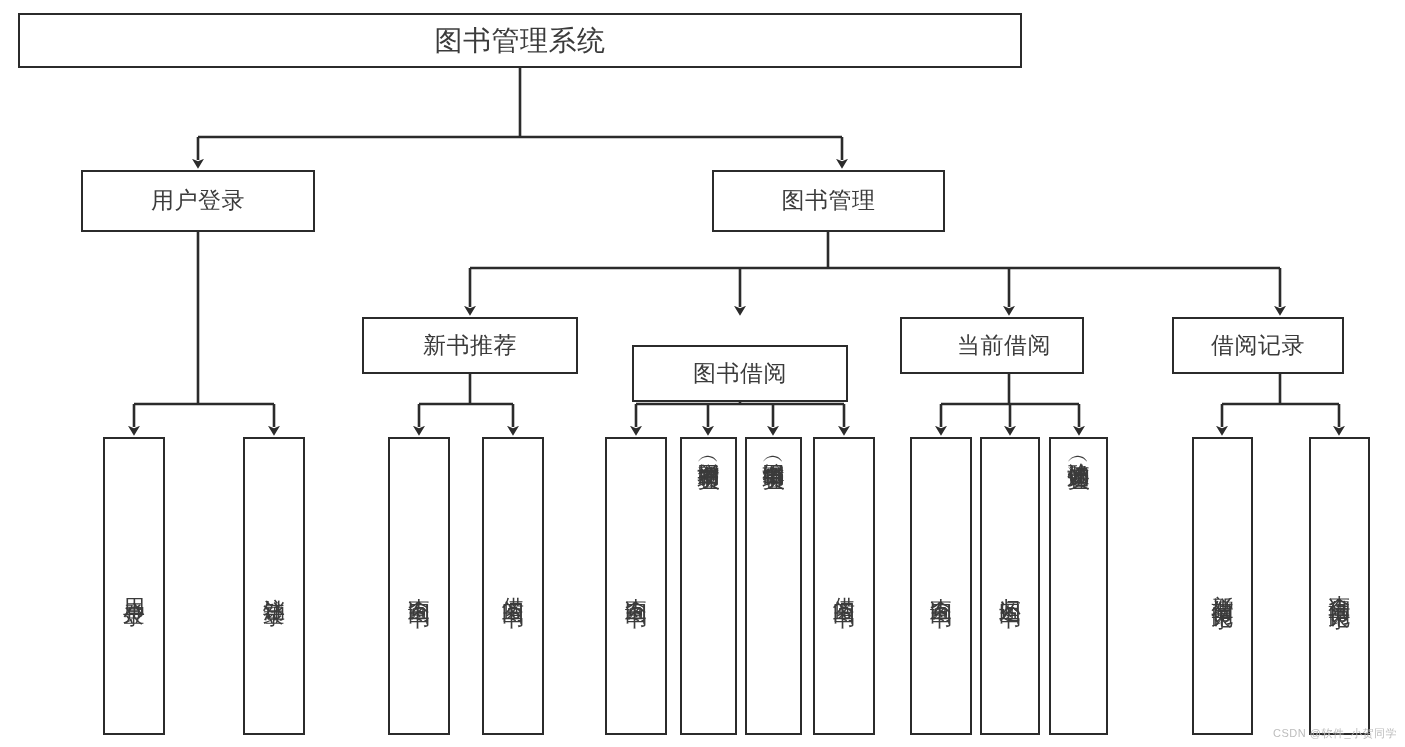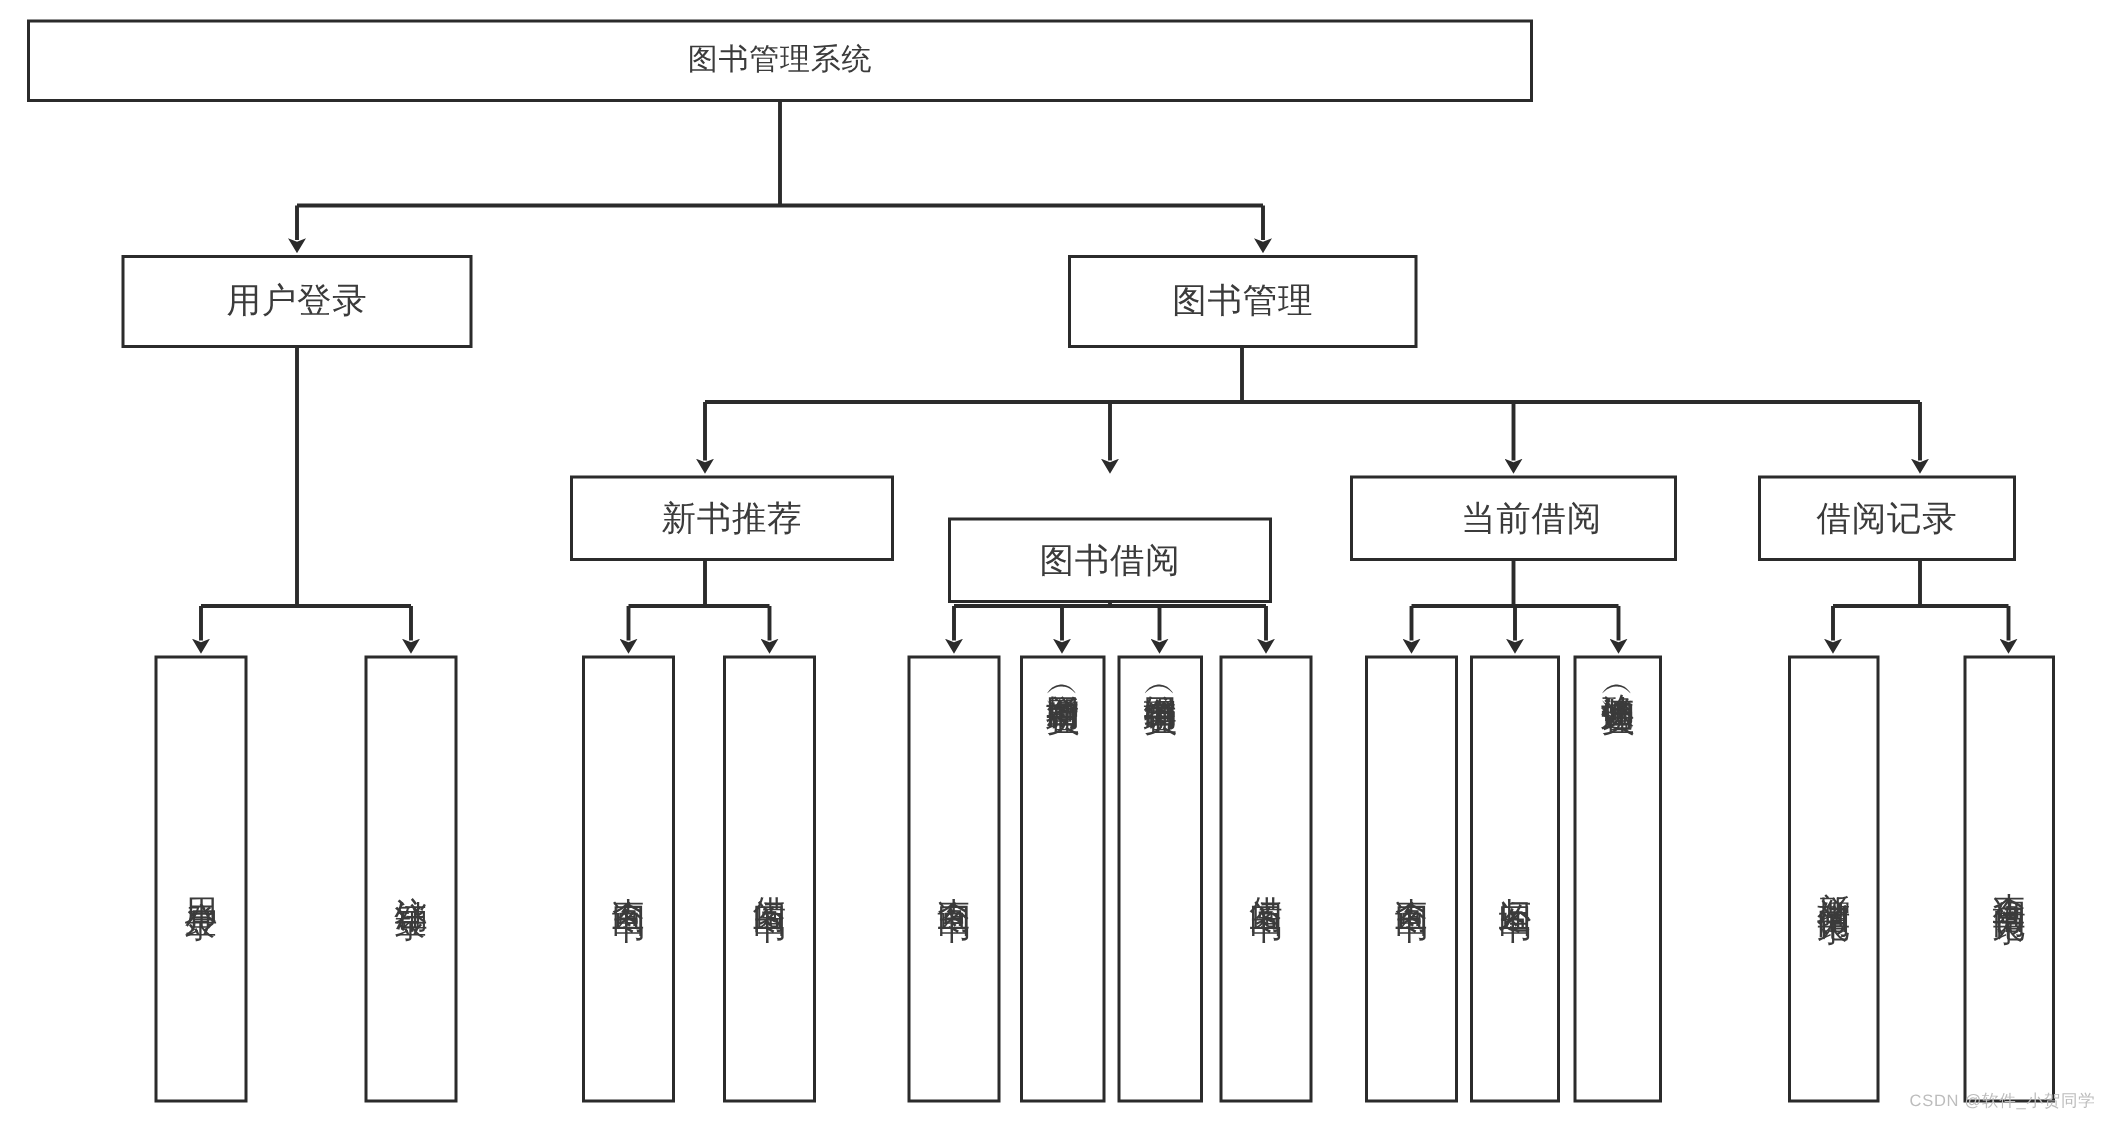--- a/index.html
+++ b/index.html
@@ -43,21 +43,21 @@
     text-align: center;
     white-space: pre;
   }
   
   .node.horizontal .node-label {
     font-size: 23px;
     letter-spacing: 0.5px;
     writing-mode: horizontal-tb;
   }
   #node-root .node-label {
-    font-size: 20px;
+    font-size: 28px;
   }
   
   .node.vertical {
     align-items: flex-start;
     padding-top: 6px;
   }
   .node.vertical .node-label {
     writing-mode: vertical-rl;
     text-orientation: upright;
     font-size: 22px;
@@ -142,29 +142,29 @@
   </div>
 
   <div class="node horizontal" style="left:81px; top:170px; width:234px; height:62px;">
     <span class="node-label">用户登录</span>
   </div>
 
   <div class="node horizontal" style="left:712px; top:170px; width:233px; height:62px;">
     <span class="node-label">图书管理</span>
   </div>
 
-  <div class="node horizontal" style="left:380px; top:317px; width:216px; height:57px;">
+  <div class="node horizontal" style="left:362px; top:317px; width:216px; height:57px;">
     <span class="node-label">新书推荐</span>
   </div>
 
   <div class="node horizontal" style="left:632px; top:317px; width:216px; height:57px;margin-top:28px;">
     <span class="node-label">图书借阅</span>
   </div>
 
-  <div class="node horizontal" style="left:900px; top:317px; width:218px; height:57px;padding-left:24px;">
+  <div class="node horizontal" style="left:900px; top:317px; width:184px; height:57px;padding-left:24px;">
     <span class="node-label">当前借阅</span>
   </div>
 
   <div class="node horizontal" style="left:1172px; top:317px; width:172px; height:57px;">
     <span class="node-label">借阅记录</span>
   </div>
 
   <div class="node vertical centered" style="left:103px; top:437px; width:62px; height:298px;">
     <span class="node-label">用户登录</span>
   </div>

